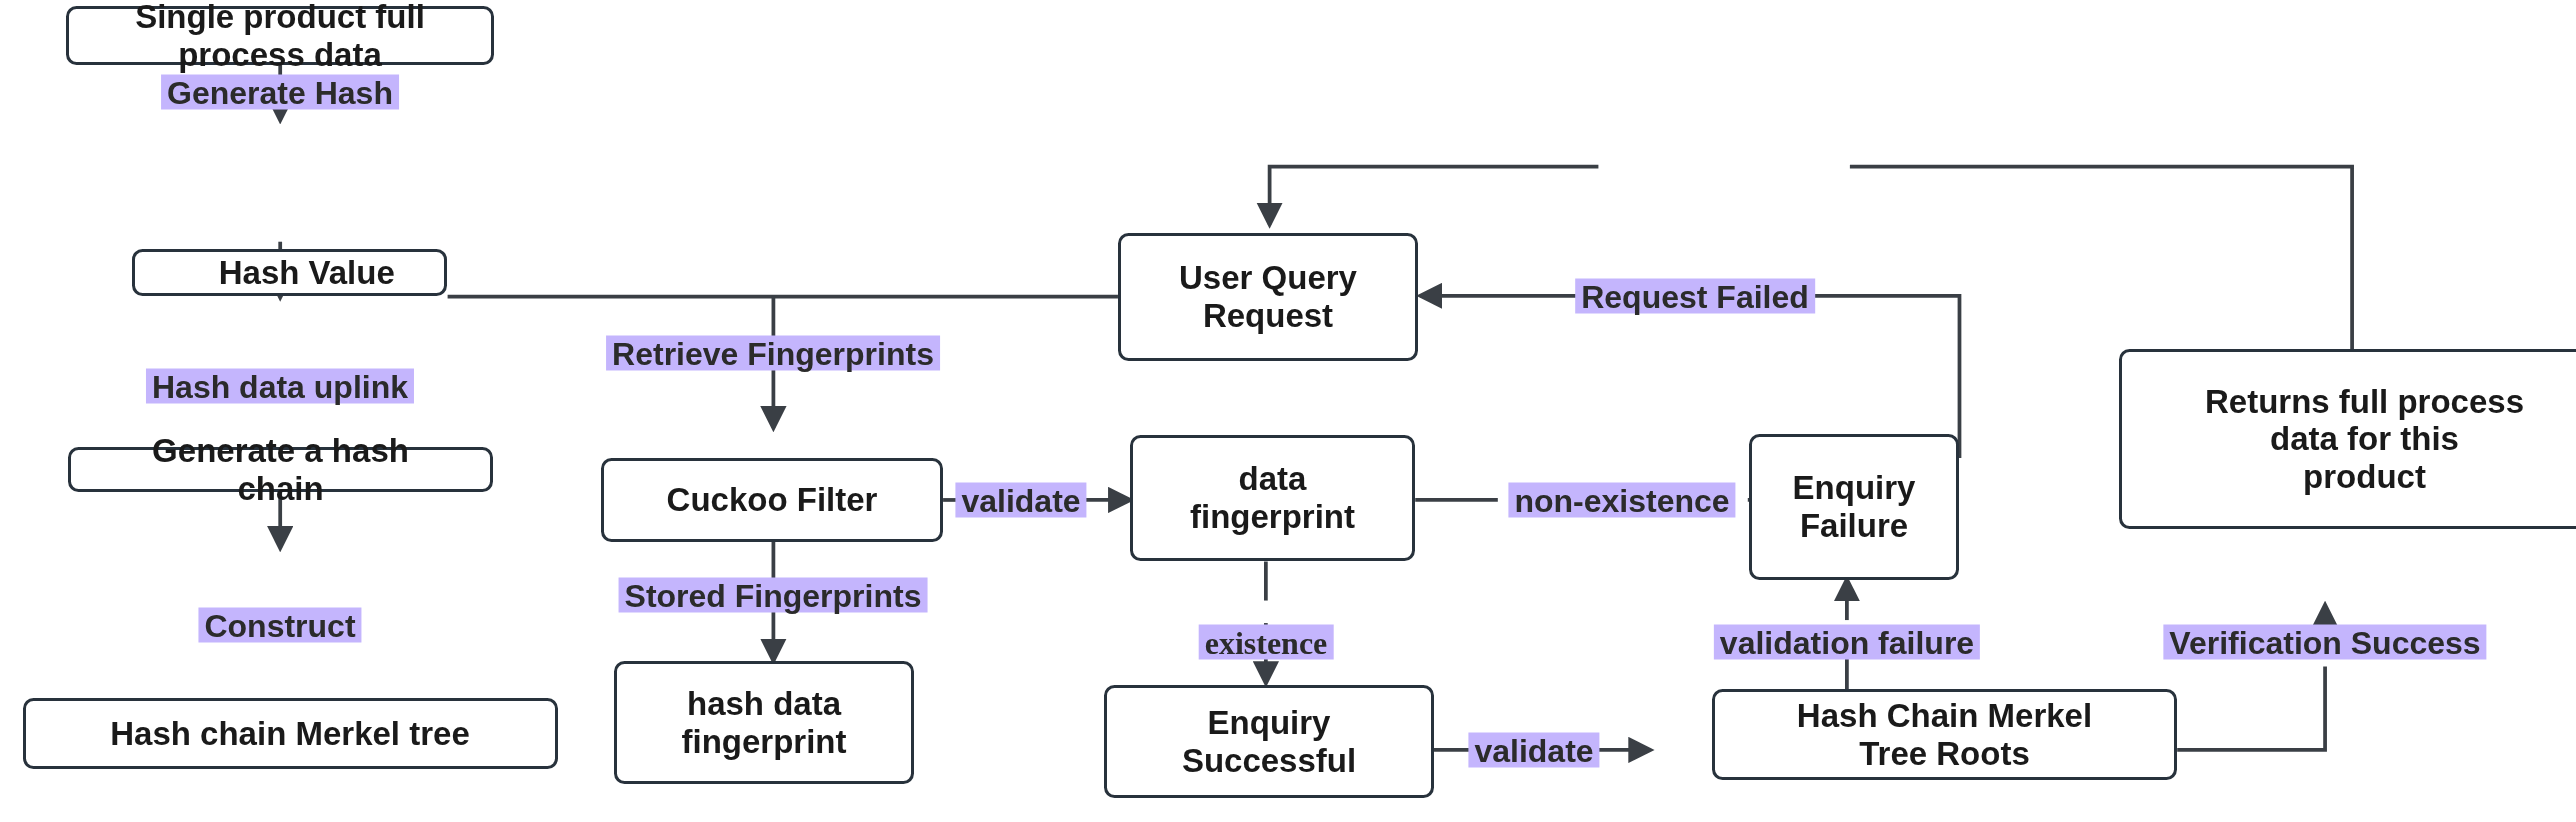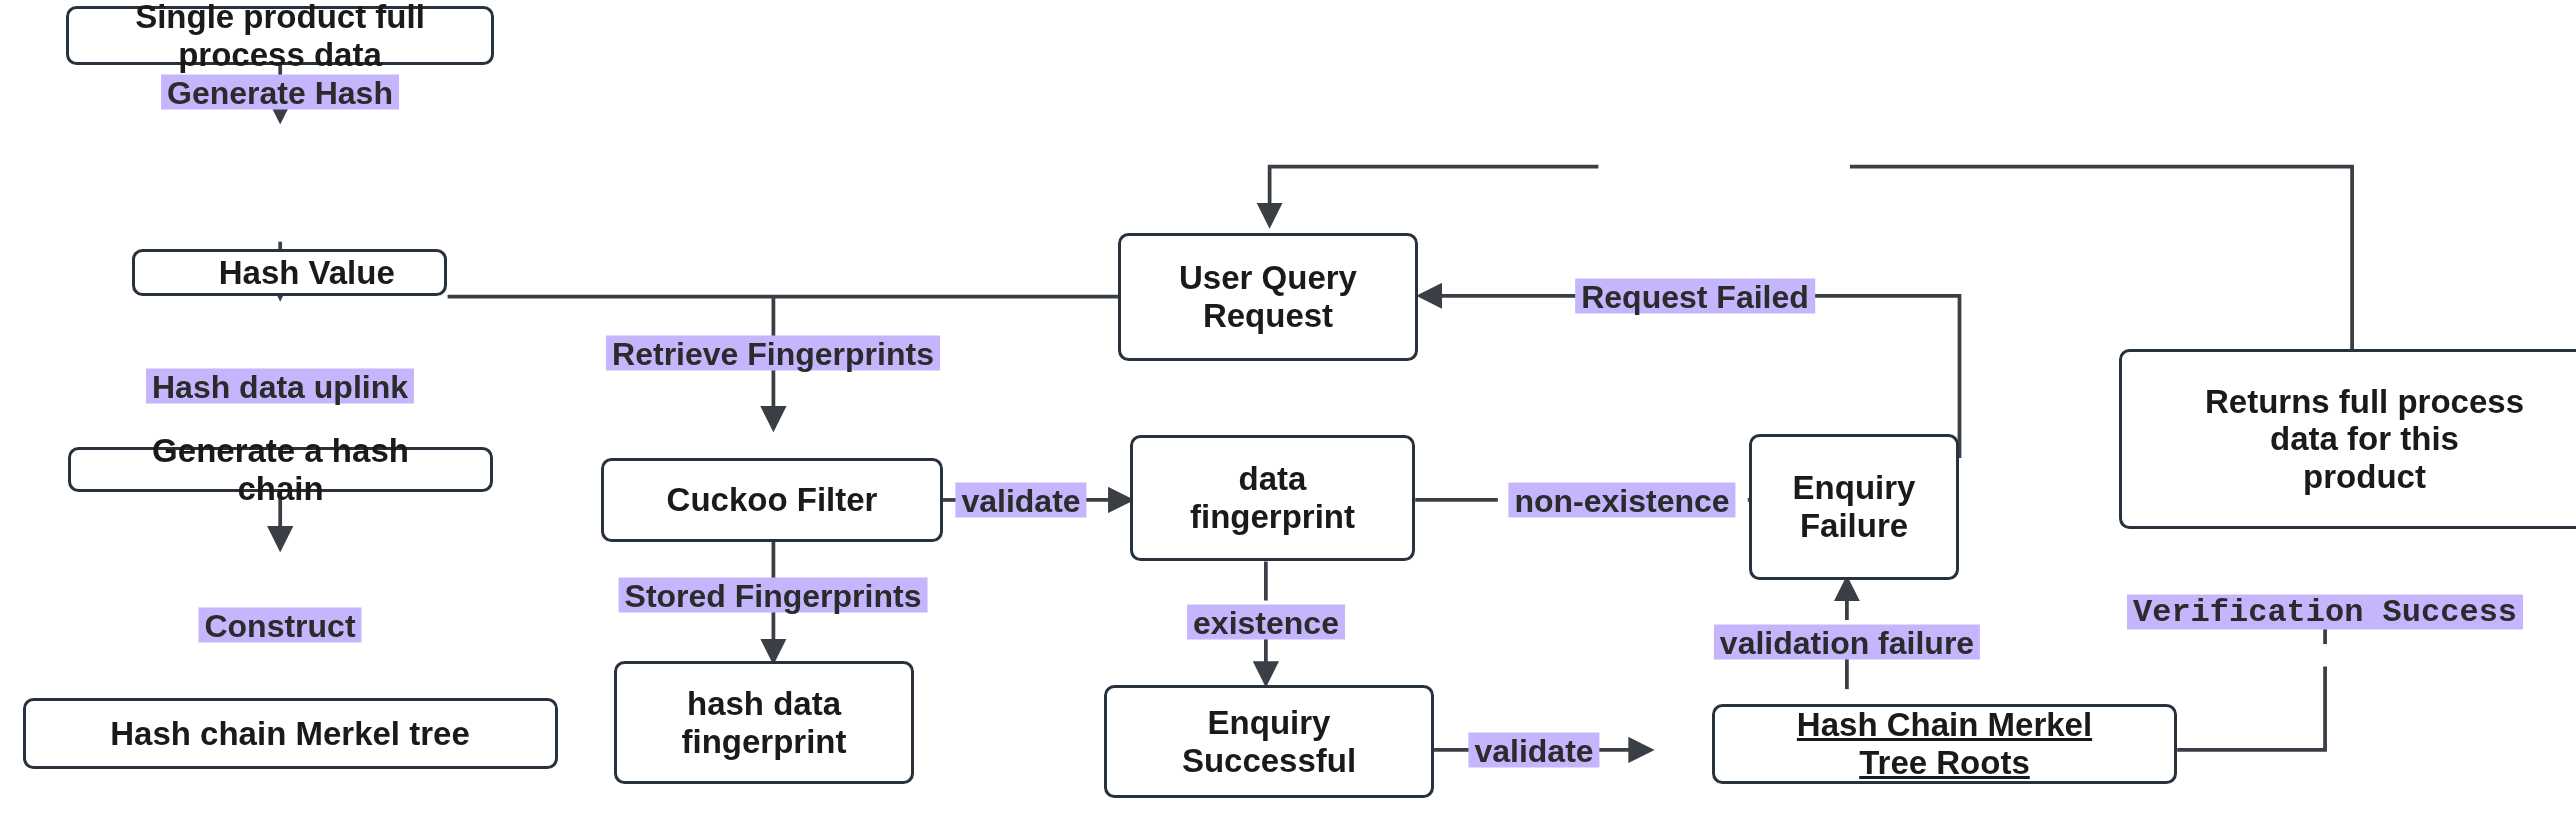--- a/index.html
+++ b/index.html
@@ -129,46 +129,46 @@
 
   <div class="node" style="left:1130px; top:435px; width:285px; height:126px;">data
 fingerprint</div>
 
   <div class="node" style="left:1104px; top:685px; width:330px; height:113px;">Enquiry
 Successful</div>
 
   <div class="node" style="left:1749px; top:434px; width:210px; height:146px;">Enquiry
 Failure</div>
 
-  <div class="node" style="left:1712px; top:704px; width:465px; height:80px;text-decoration:underline;">Hash Chain Merkel
+  <div class="node" style="left:1712px; top:689px; width:465px; height:91px;">Hash Chain Merkel
 Tree Roots</div>
 
   <div class="node" style="left:2119px; top:349px; width:491px; height:180px;">Returns full process
 data for this
 product</div>
 
   <div class="edge-label" style="left:280px; top:92px;">Generate Hash</div>
 
   <div class="edge-label" style="left:280px; top:386px;">Hash data uplink</div>
 
   <div class="edge-label" style="left:280px; top:625px;">Construct</div>
 
   <div class="edge-label" style="left:773px; top:353px;">Retrieve Fingerprints</div>
 
   <div class="edge-label" style="left:773px; top:595px;">Stored Fingerprints</div>
 
   <div class="edge-label" style="left:1021px; top:500px;">validate</div>
 
   <div class="edge-label" style="left:1622px; top:500px;">non-existence</div>
 
-  <div class="edge-label" style="left:1266px; top:622px;">existence</div>
+  <div class="edge-label" style="left:1266px; top:642px;font-family:Liberation Serif, serif;">existence</div>
 
   <div class="edge-label" style="left:1534px; top:750px;">validate</div>
 
   <div class="edge-label" style="left:1847px; top:642px;">validation failure</div>
 
-  <div class="edge-label" style="left:2325px; top:612px;font-family:Liberation Mono, monospace;">Verification Success</div>
+  <div class="edge-label" style="left:2325px; top:642px;">Verification Success</div>
 
   <div class="edge-label" style="left:1695px; top:296px;">Request Failed</div>
 
 
 </div>
 
 
 </body></html>

